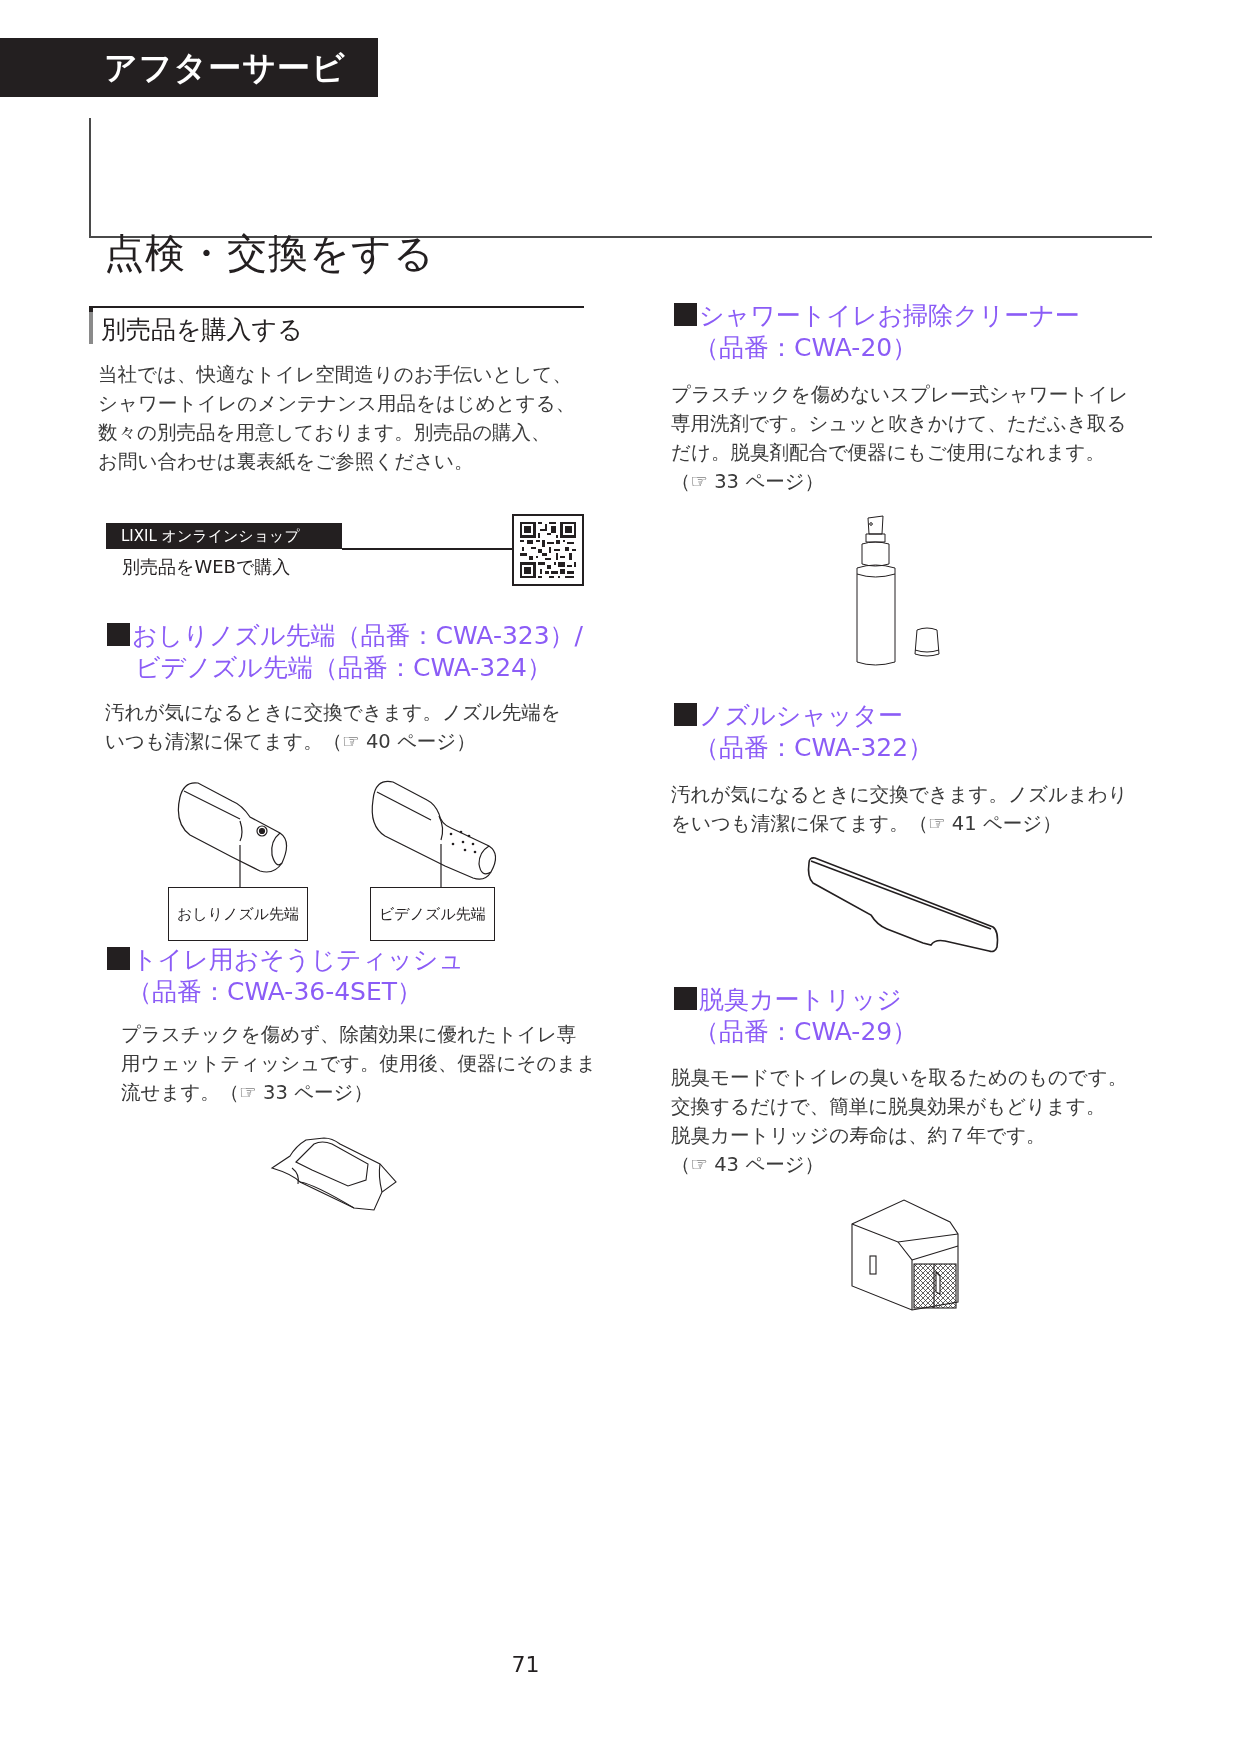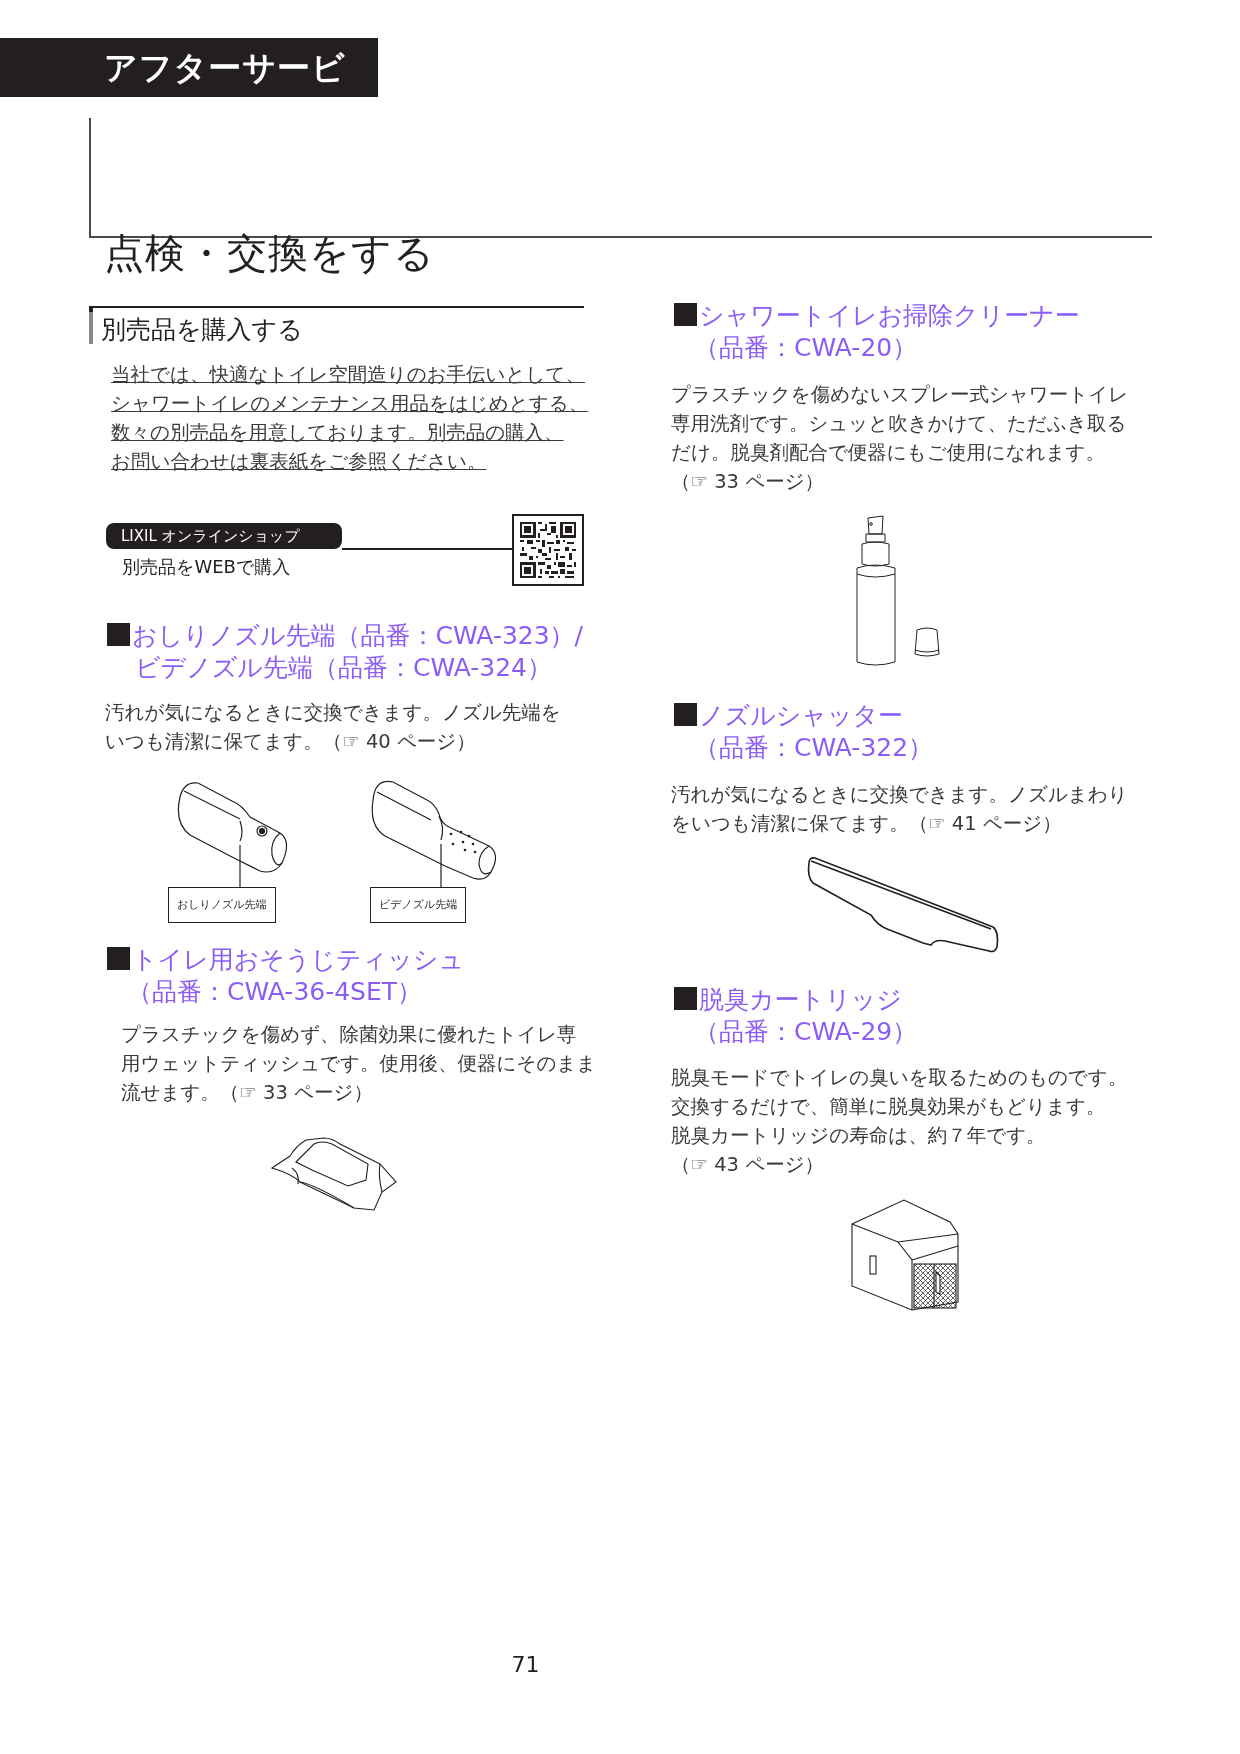--- a/index.html
+++ b/index.html
@@ -62,21 +62,20 @@
       color: #3a3a3a;
       white-space: nowrap;
     }
 
     
     .shop-tag {
       left: 106px; top: 523px; width: 236px; height: 26px;
       background: #231f20; color: #ffffff;
       font-size: 15px; line-height: 26px; padding-left: 15px;
       white-space: nowrap;
-      border-radius: 8px;
     }
     .shop-line {
       left: 342px; top: 548px; width: 170px; height: 2px; background: #231f20;
     }
     .shop-text {
       left: 122px; top: 555px;
       font-size: 18px; color: #231f20; white-space: nowrap;
     }
     .qr-box {
       left: 512px; top: 514px; width: 72px; height: 72px;
@@ -91,24 +90,24 @@
       color: #8b5cf6;
       white-space: nowrap;
     }
     .prod-head .sq {
       display: inline-block; width: 23px; height: 23px;
       background: #231f20; margin-right: 2px; vertical-align: -2px;
     }
     .prod-head .indent { padding-left: 28px; display: block; }
 
     .caption {
-      font-size: 11px;
+      font-size: 15px;
       line-height: 20px;
       border: 1.5px solid #231f20;
-      padding: 7px 8px;
+      padding: 16px 8px;
       background: #fff;
       color: #231f20;
       white-space: nowrap;
     }
 
     .page-number {
       left: 0; top: 1652px; width: 1051px; text-align: center;
       font-size: 22px; color: #231f20;
     }
     svg.illus { position: absolute; overflow: visible; }
@@ -119,21 +118,21 @@
 <div class="abs banner">アフターサービス</div>
 
 <div class="abs title-frame"></div>
 <div class="abs page-title">点検・交換をする</div>
 
 <div class="abs subhead-rule"></div>
 <div class="abs subhead-bar"></div>
 <div class="abs subhead-bar-top"></div>
 <div class="abs subhead">別売品を購入する</div>
 
-<div class="abs body-text" style="left:111px; top:360px;text-decoration:underline;">
+<div class="abs body-text" style="left:98px; top:360px;">
   <div>当社では、快適なトイレ空間造りのお手伝いとして、</div>
   <div>シャワートイレのメンテナンス用品をはじめとする、</div>
   <div>数々の別売品を用意しております。別売品の購入、</div>
   <div>お問い合わせは裏表紙をご参照ください。</div>
 </div>
 
 <div class="abs shop-tag">LIXIL オンラインショップ</div>
 <div class="abs shop-line"></div>
 <div class="abs shop-text">別売品をWEBで購入</div>
 <div class="abs qr-box">

